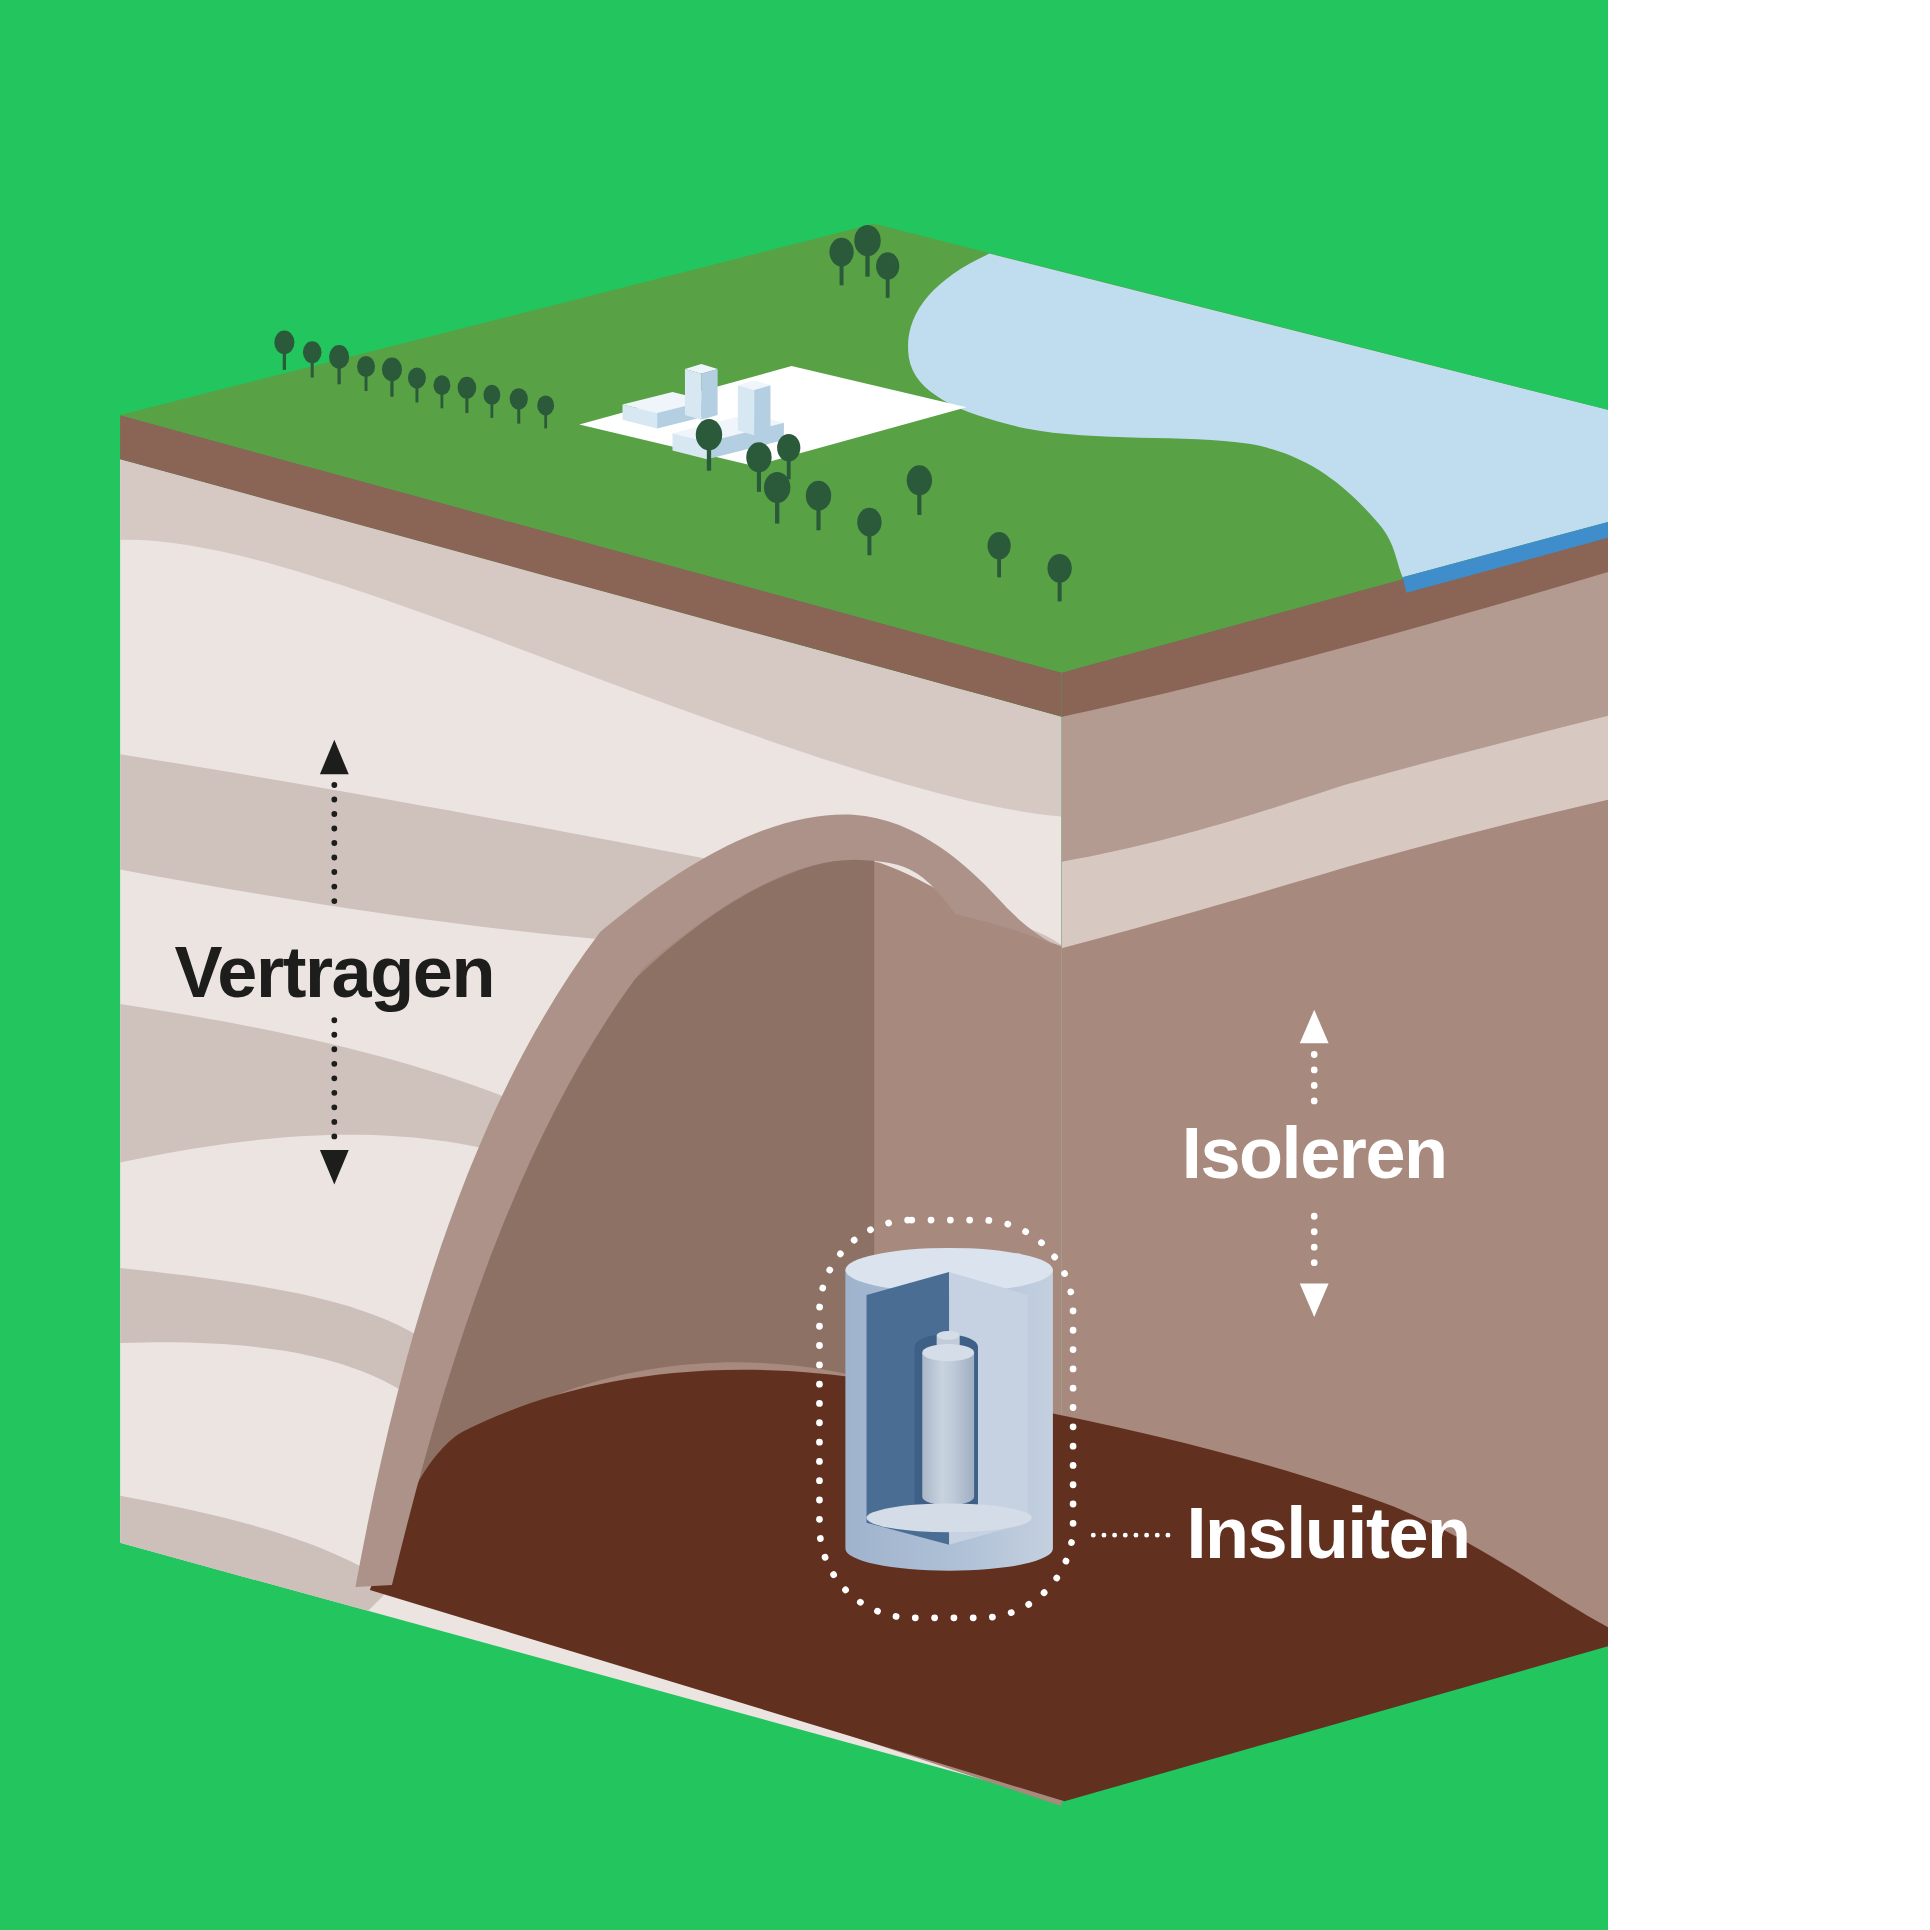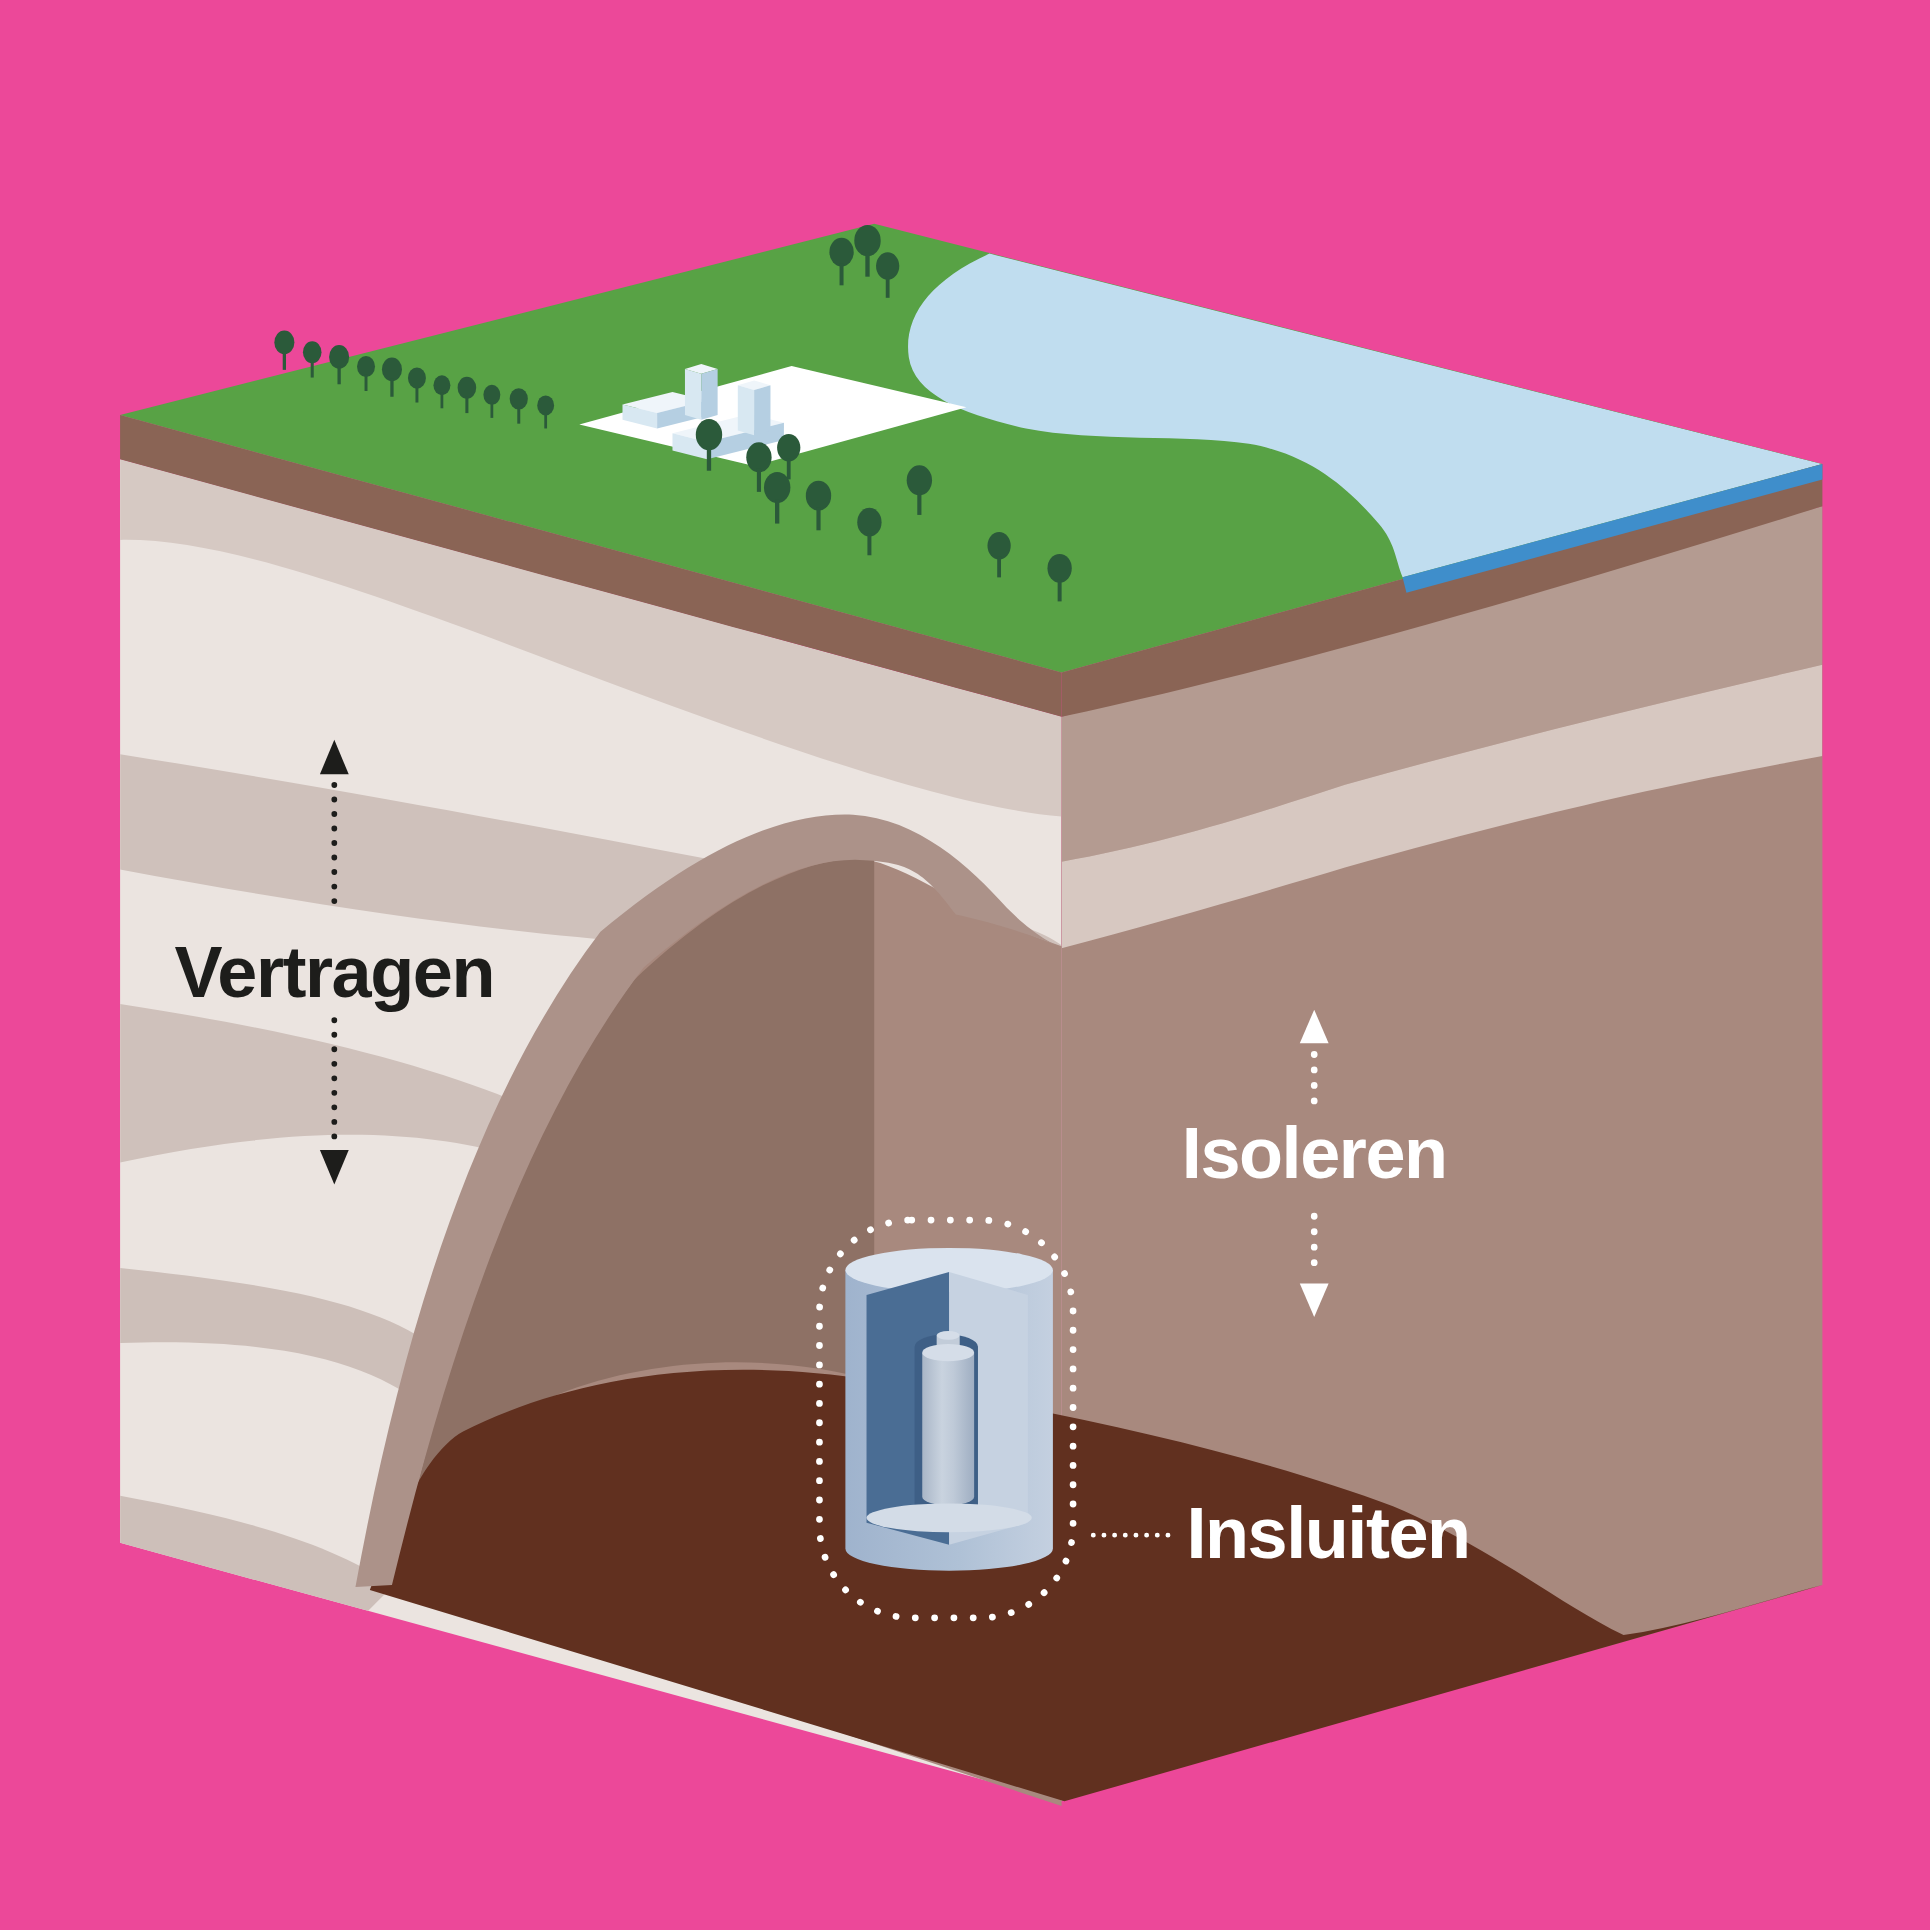--- a/index.html
+++ b/index.html
@@ -1,16 +1,16 @@
 <!DOCTYPE html>
 <html><head>
 <meta charset="utf-8">
 <style>
   html,body{margin:0;padding:0;background:#ffffff;}
-  .stage{width:1930px;height:1930px;position:relative;background:#ec4899;overflow:hidden;}
+  .stage{width:1608px;height:1930px;position:relative;background:#22c55e;overflow:hidden;}
   svg{display:block;width:1930px;height:1930px;}
   .lbl{font-family:"Liberation Sans","DejaVu Sans",sans-serif;font-weight:700;letter-spacing:-1.5px;}
   .lbl-dark{font-size:75px;}
   .lbl-light{font-size:75px;}
   .dots-black{stroke:#1d1d1b;stroke-width:6;stroke-linecap:round;stroke-dasharray:0.1 15;fill:none;}
   .dots-white{stroke:#ffffff;stroke-width:7;stroke-linecap:round;stroke-dasharray:0.1 16;fill:none;}
   .dots-outline{stroke:#ffffff;stroke-width:7;stroke-linecap:round;stroke-dasharray:0.1 20;fill:none;}
   .dots-connector{stroke:#ffffff;stroke-width:5;stroke-linecap:round;stroke-dasharray:0.1 11;fill:none;}
 </style>
 </head>

